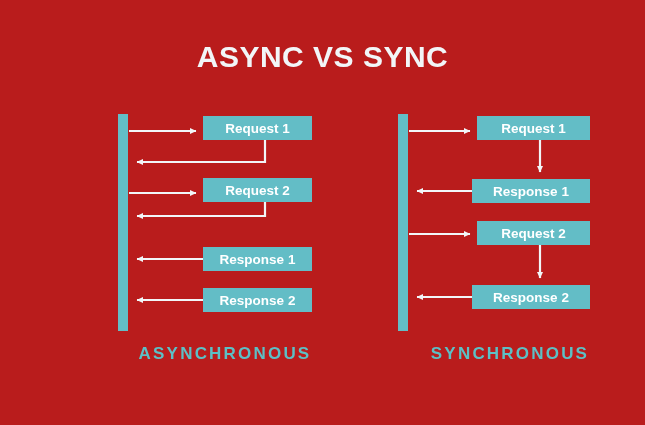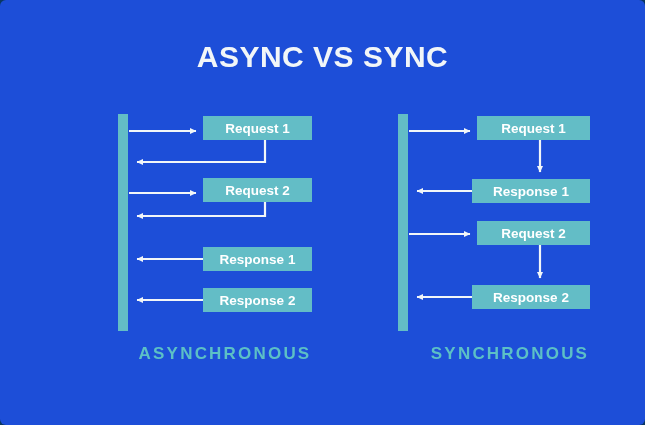--- a/index.html
+++ b/index.html
@@ -10,22 +10,21 @@
     width: 645px;
     height: 425px;
     background: #0a3761;
     font-family: "Liberation Sans", sans-serif;
     overflow: hidden;
   }
   #canvas {
     position: relative;
     width: 645px;
     height: 425px;
-    background: #1d4ed8;
-    border-radius: 6px;
+    background: #b91c1c;
   }
   #title {
     position: absolute;
     left: 0;
     top: 40px;
     width: 645px;
     text-align: center;
     color: #f2f6f8;
     font-size: 30px;
     font-weight: bold;

